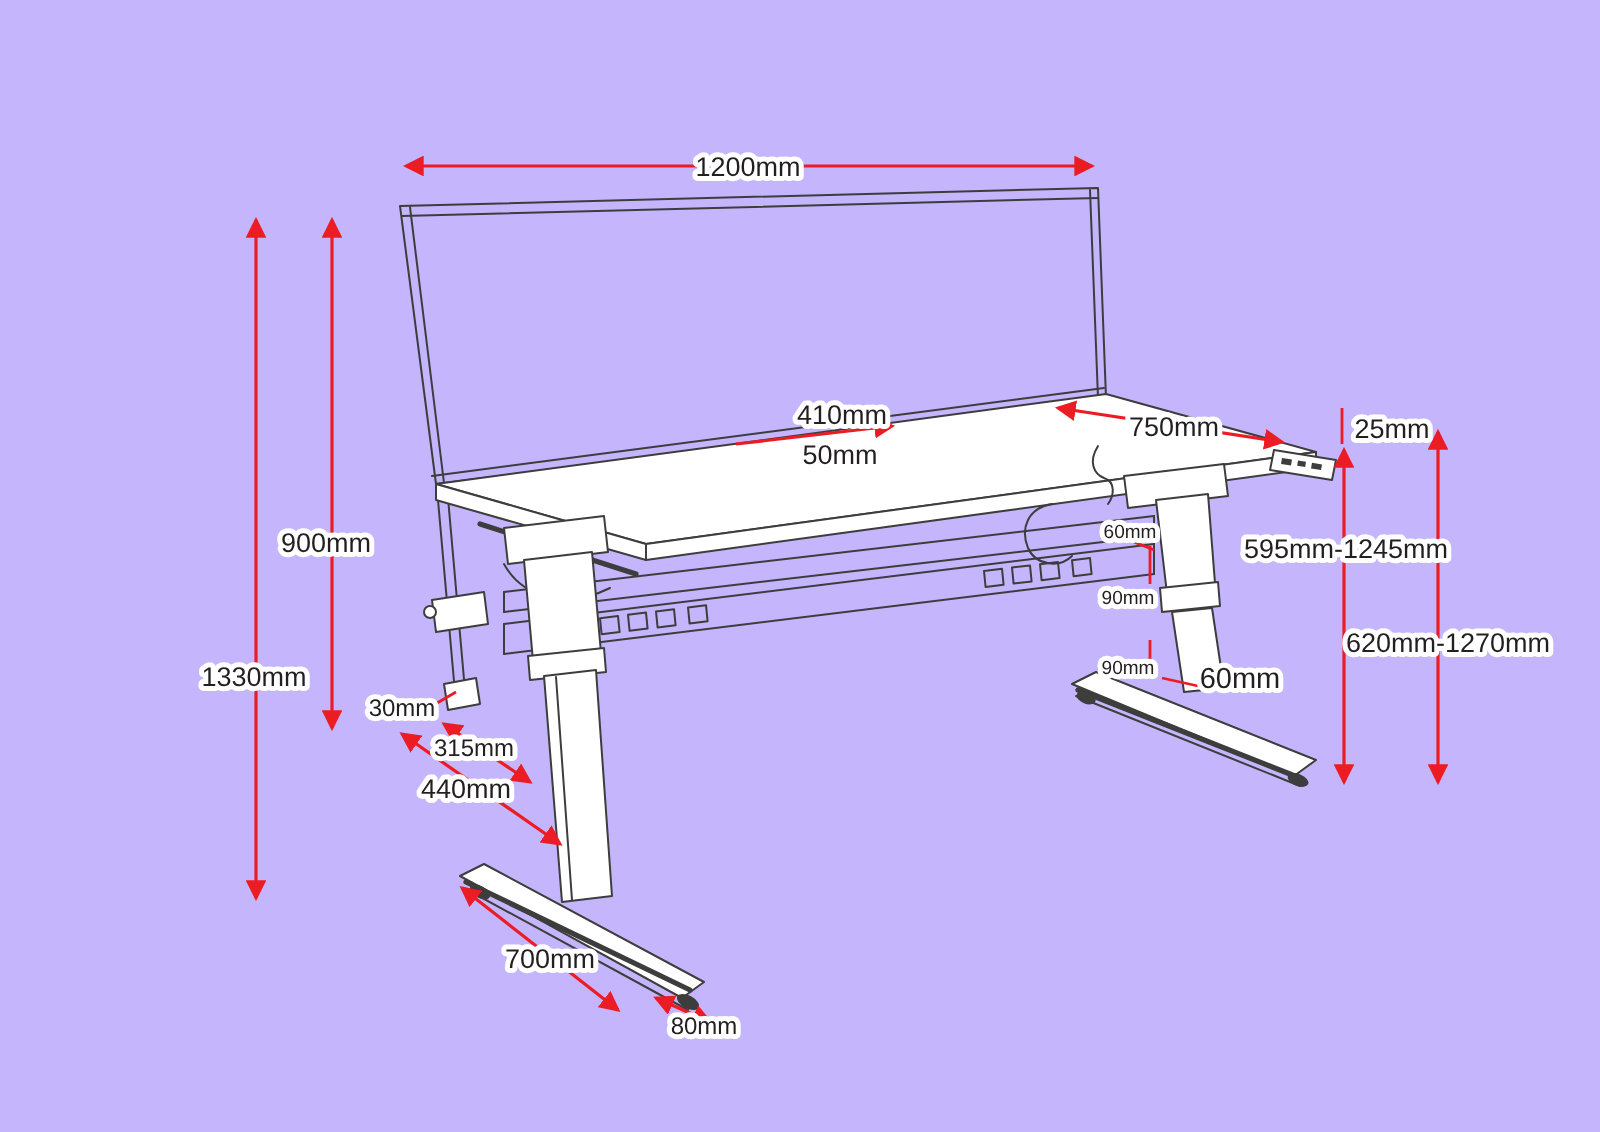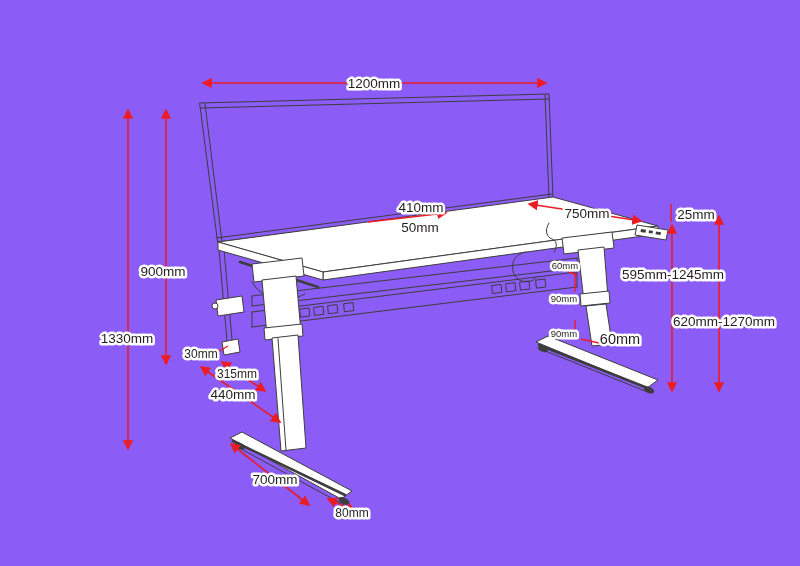--- a/index.html
+++ b/index.html
@@ -1,19 +1,19 @@
 <!DOCTYPE html>
 <html><head>
 <meta charset="utf-8">
 <style>
   html,body{margin:0;padding:0;background:#ffffff;}
   .stage{
     position:relative;
     width:800px;height:566px;
-    background:#8b5cf6;
+    background:#c4b5fd;
     font-family:"Liberation Sans", sans-serif;
     overflow:hidden;
   }
   svg{display:block;}
   .draw{stroke:#3d3d3d;stroke-width:1;fill:none;stroke-linejoin:round;stroke-linecap:round;}
   .draw-fill{stroke:#3d3d3d;stroke-width:1;fill:#ffffff;stroke-linejoin:round;}
   .dark{fill:#3d3d3d;stroke:none;}
   .thick{stroke:#3d3d3d;stroke-width:2.6;fill:none;stroke-linecap:round;}
   .dim{stroke:#ec1c24;stroke-width:1.6;fill:none;}
   .dim-thin{stroke:#ec1c24;stroke-width:1.4;fill:none;}

